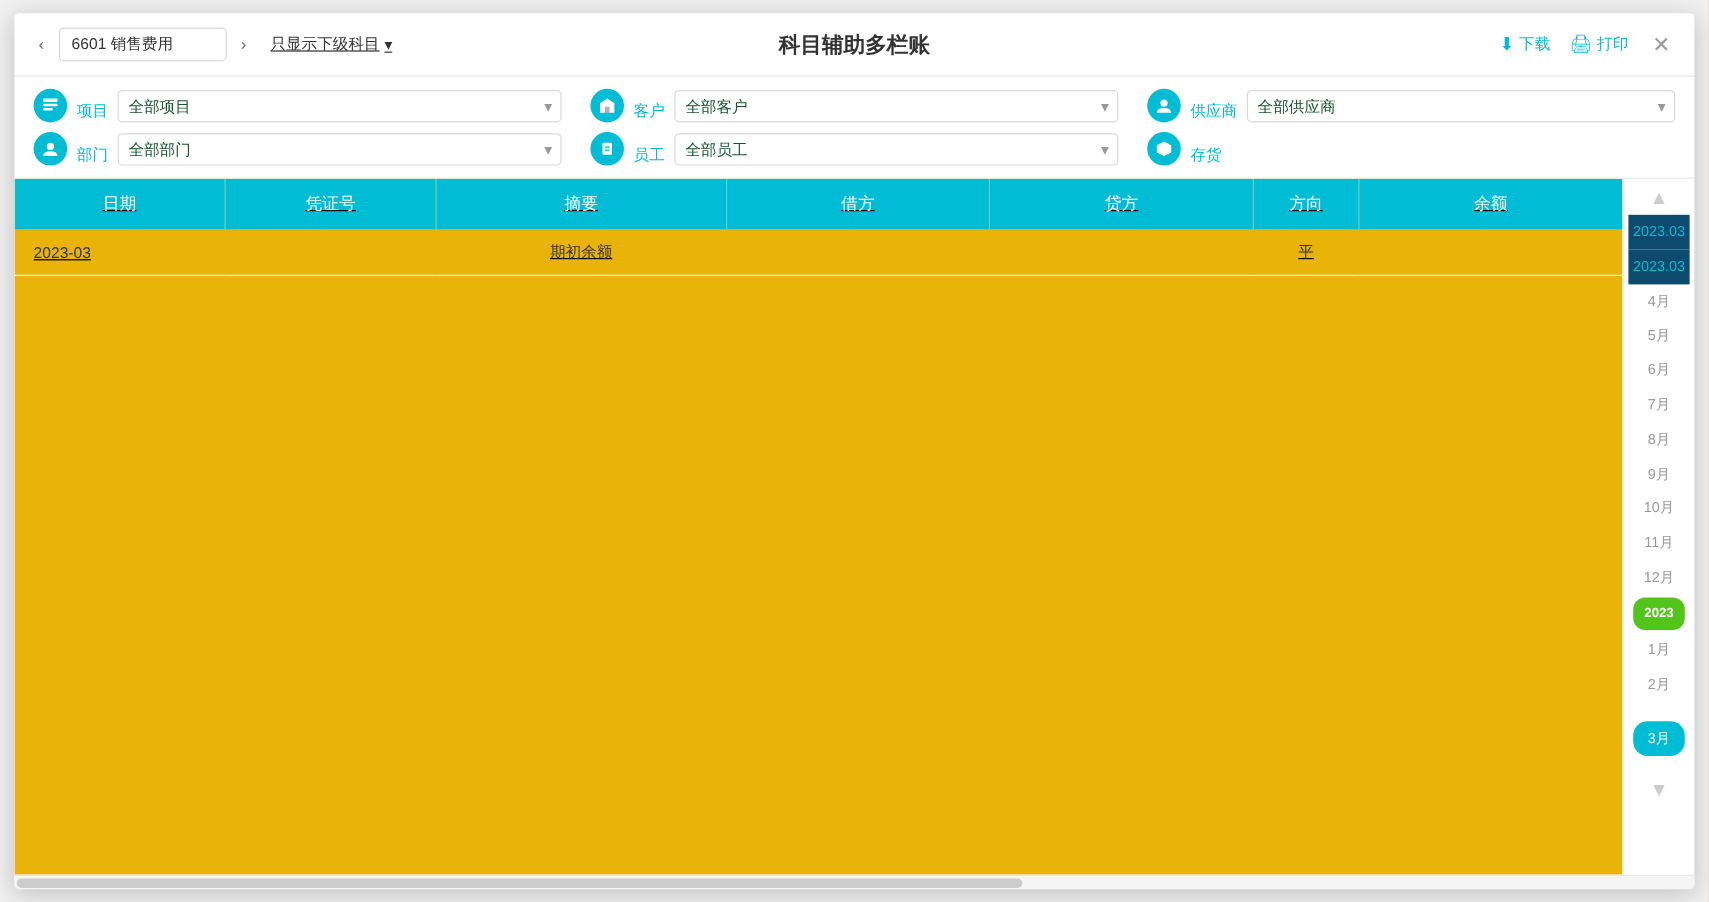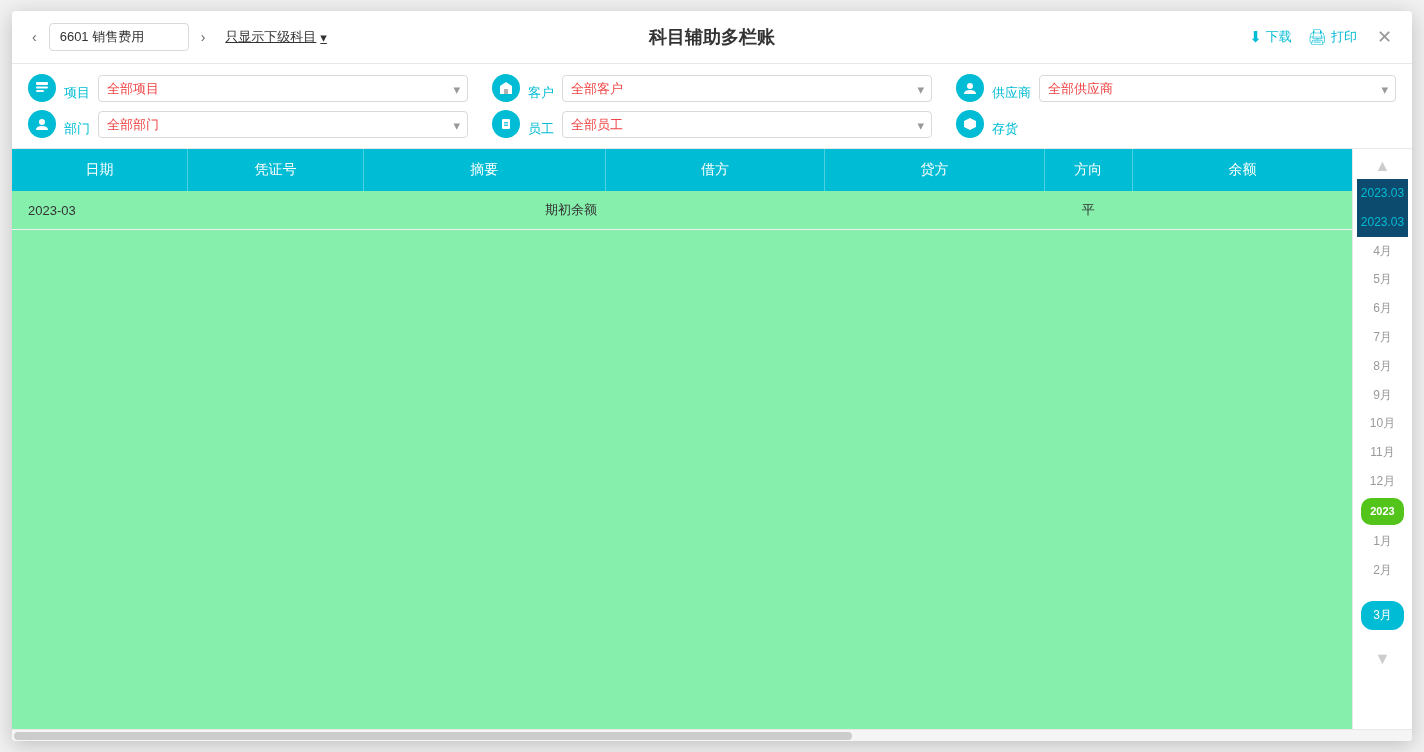--- a/index.html
+++ b/index.html
@@ -146,36 +146,37 @@
       transform: translateY(-50%);
       color: #999;
       pointer-events: none;
     }
     .select-wrapper select {
       width: 100%;
       border: 1px solid #d9d9d9;
       border-radius: 4px;
       padding: 5px 24px 5px 8px;
       font-size: 13px;
-      color: #ef4444;
+      color: #14532d;
       background: #fff;
       appearance: none;
       -webkit-appearance: none;
       cursor: pointer;
     }
     
     .content-area {
       display: flex;
       flex: 1;
       overflow: hidden;
     }
     .table-container {
       flex: 1;
       overflow: auto;
-      background: #86efac;
+      background: #eab308;
+      text-decoration: underline;
     }
     .ledger-table {
       width: 100%;
       border-collapse: collapse;
     }
     .ledger-table thead tr th {
       background: #00bcd4;
       color: #fff;
       padding: 12px 8px;
       text-align: center;
@@ -192,21 +193,21 @@
       text-align: center;
       font-size: 13px;
       color: #333;
       margin-top: 24px;
     }
     .ledger-table tbody tr td:first-child {
       text-align: left;
       padding-left: 16px;
     }
     .ledger-table tbody tr td:nth-child(3) {
-      text-align: right;
+      text-align: center;
     }
     
     .timeline-sidebar {
       width: 60px;
       background: #fff;
       border-left: 1px solid #e8e8e8;
       display: flex;
       flex-direction: column;
       align-items: center;
       padding: 4px 0;

